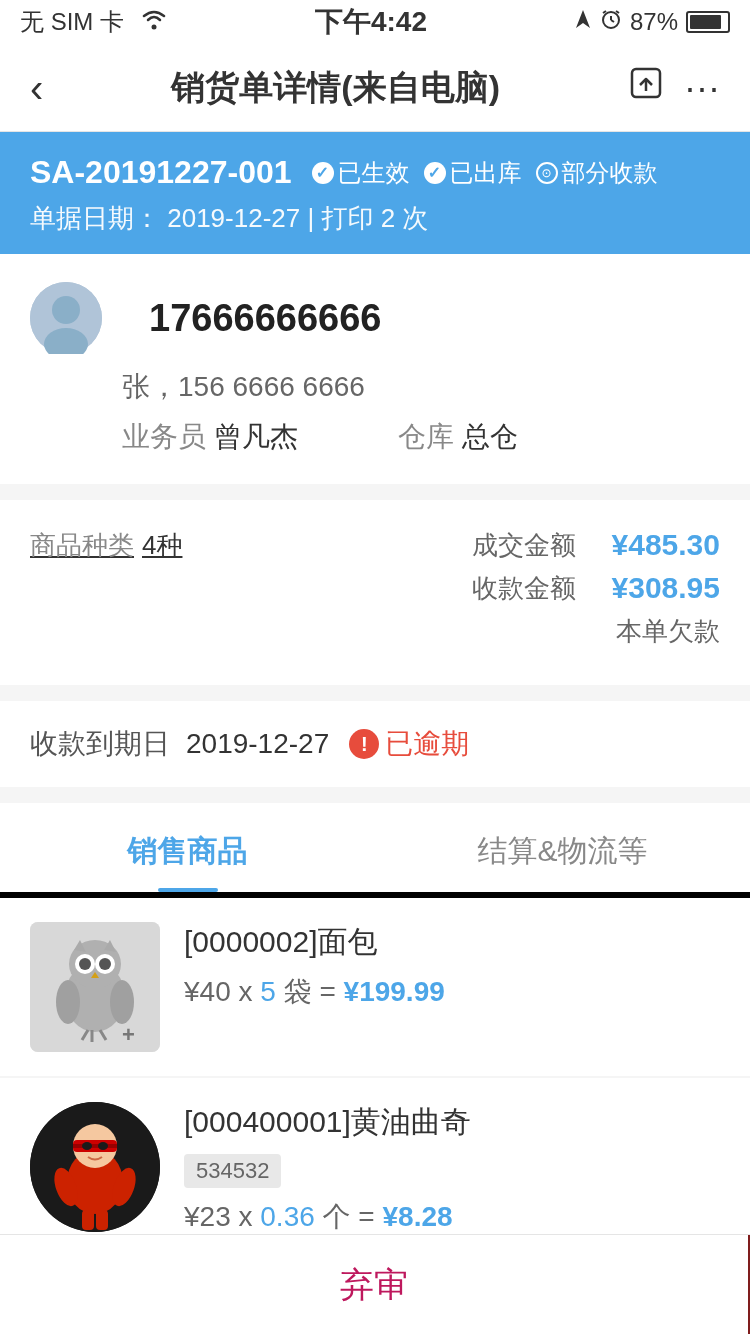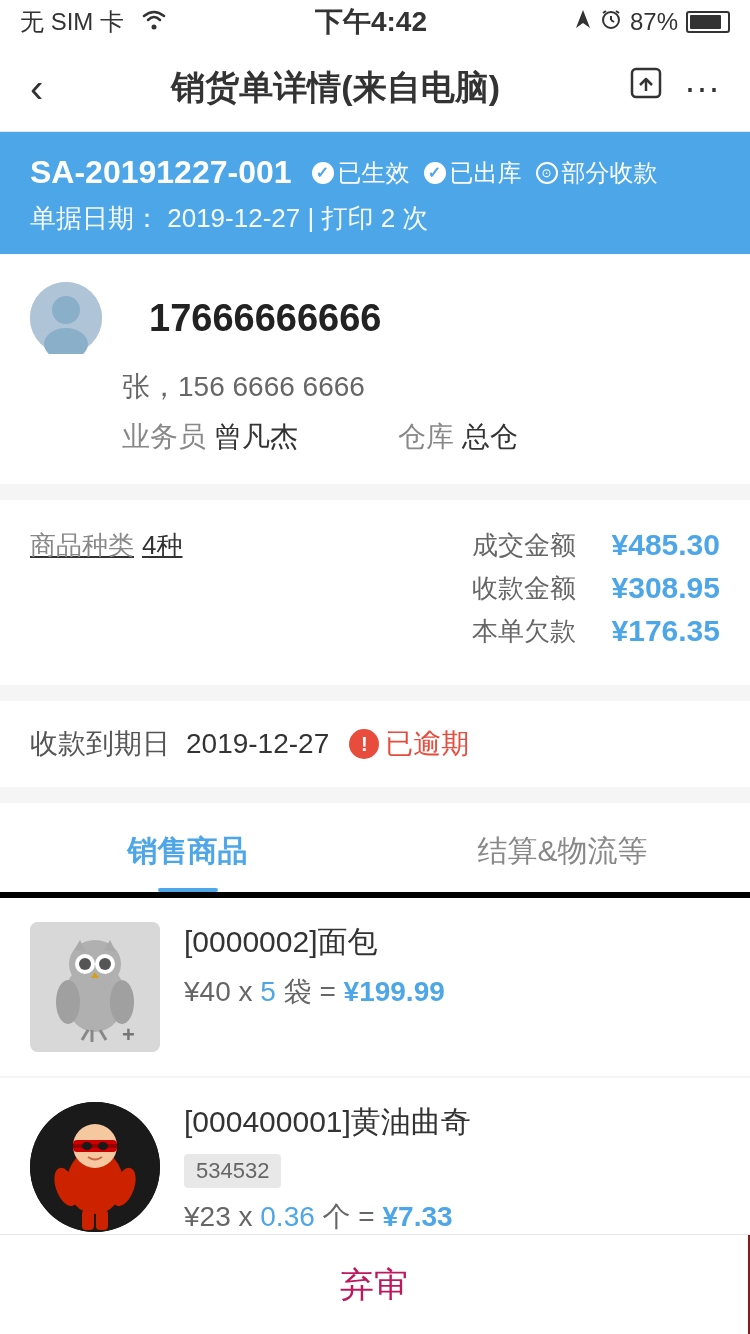--- a/index.html
+++ b/index.html
@@ -514,21 +514,20 @@
     <div class="summary-row">
       <span class="amount-label">成交金额</span>
       <span class="amount-value">¥485.30</span>
     </div>
     <div class="summary-row">
       <span class="amount-label">收款金额</span>
       <span class="amount-value">¥308.95</span>
     </div>
     <div class="summary-row">
       <span class="amount-label">本单欠款</span>
-      <span class="amount-value">¥176.35</span>
     </div>
   </div>
 </div>
 
 <div class="due-section">
   <span class="due-label">收款到期日</span>
   <span class="due-date">2019-12-27</span>
   <div class="overdue-badge">
     <div class="overdue-icon">!</div>
     <span class="overdue-text">已逾期</span>
@@ -619,21 +618,21 @@
     </div>
     <div class="product-details">
       <div class="product-name">[000400001]黄油曲奇</div>
       <div class="product-sku-badge">534532</div>
       <div class="product-price-row">
         <span>¥23</span>
         <span> x </span>
         <span class="price-qty-blue"><span>0.36</span></span>
         <span>个</span>
         <span> = </span>
-        <span class="product-price-highlight">¥7.33</span>
+        <span class="product-price-highlight">¥8.28</span>
       </div>
     </div>
   </div>
 
 </div>
 
 <div style="height: 100px;"></div>
 
 <div class="bottom-bar">
   <div class="bottom-btn secondary">弃审</div>

